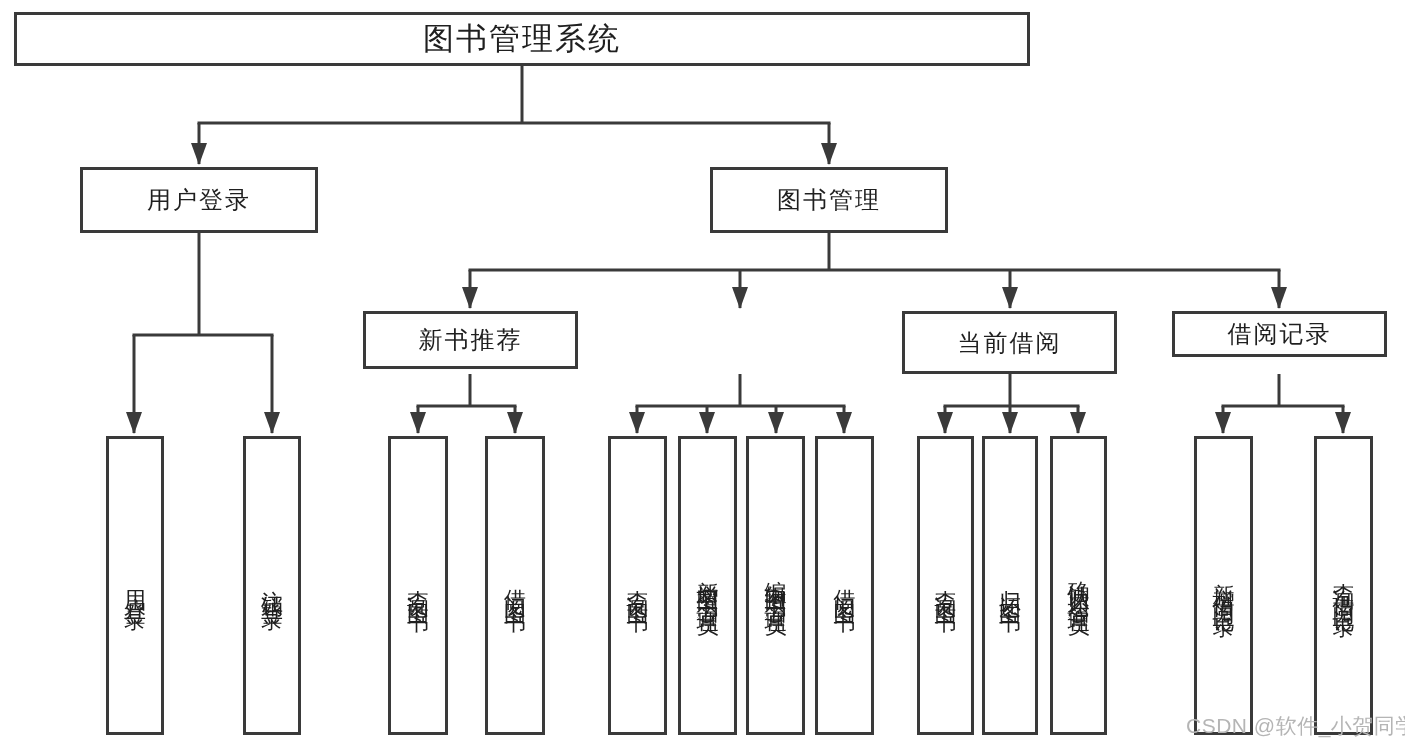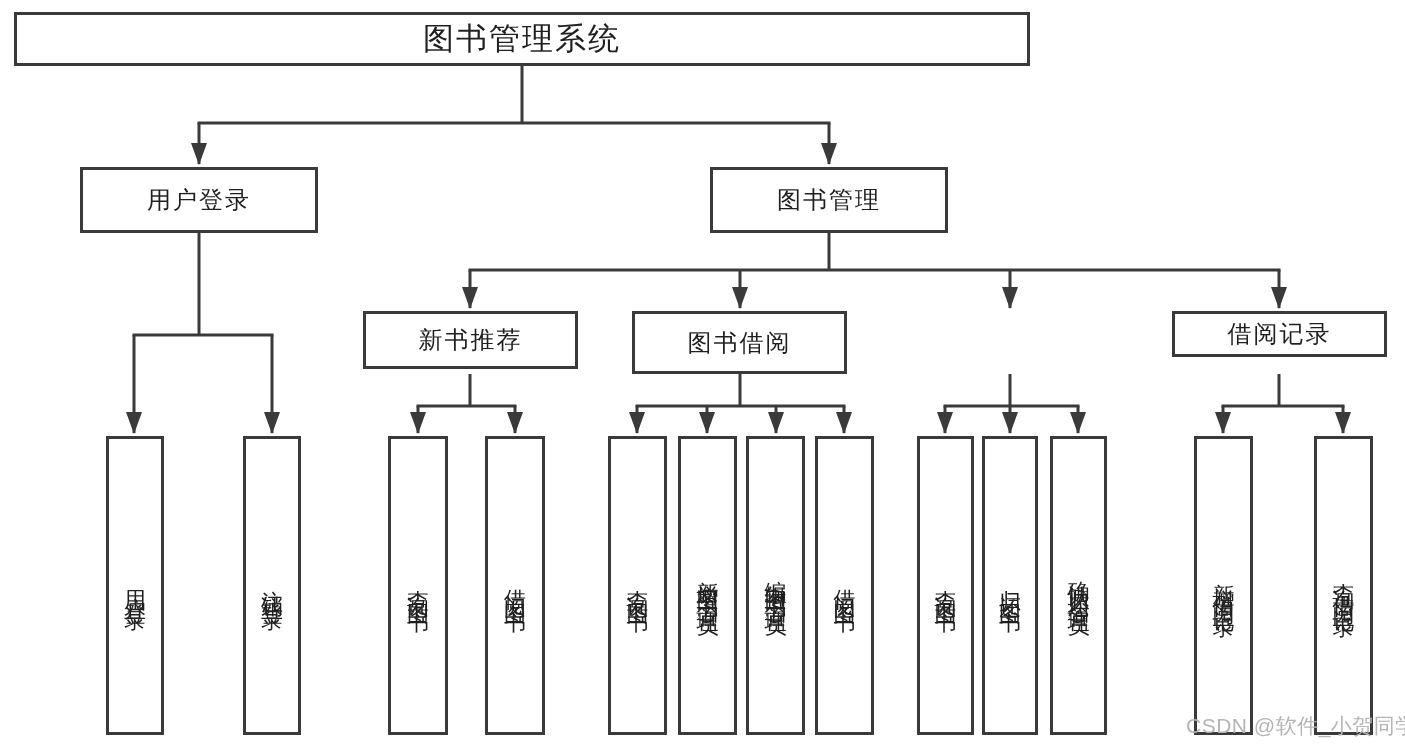--- a/index.html
+++ b/index.html
@@ -83,22 +83,22 @@
   <div class="box" style="left:80px;top:167px;width:238px;height:66px">
     <span class="hlabel">用户登录</span>
   </div>
   <div class="box" style="left:710px;top:167px;width:238px;height:66px">
     <span class="hlabel">图书管理</span>
   </div>
 
   <div class="box" style="left:363px;top:311px;width:215px;height:58px">
     <span class="hlabel">新书推荐</span>
   </div>
-  <div class="box" style="left:632px;top:311px;width:215px;height:63px">
-    <span class="hlabel">图书借阅</span>
+  <div class="box" style="left:902px;top:311px;width:215px;height:63px">
+    <span class="hlabel">当前借阅</span>
   </div>
   <div class="box" style="left:1172px;top:311px;width:215px;height:46px">
     <span class="hlabel">借阅记录</span>
   </div>
 
   <div class="box leaf" style="left:106px;top:436px;width:58px;height:299px">
     <span class="vtext">用户登录</span>
   </div>
   <div class="box leaf" style="left:243px;top:436px;width:58px;height:299px">
     <span class="vtext">注销登录</span>

